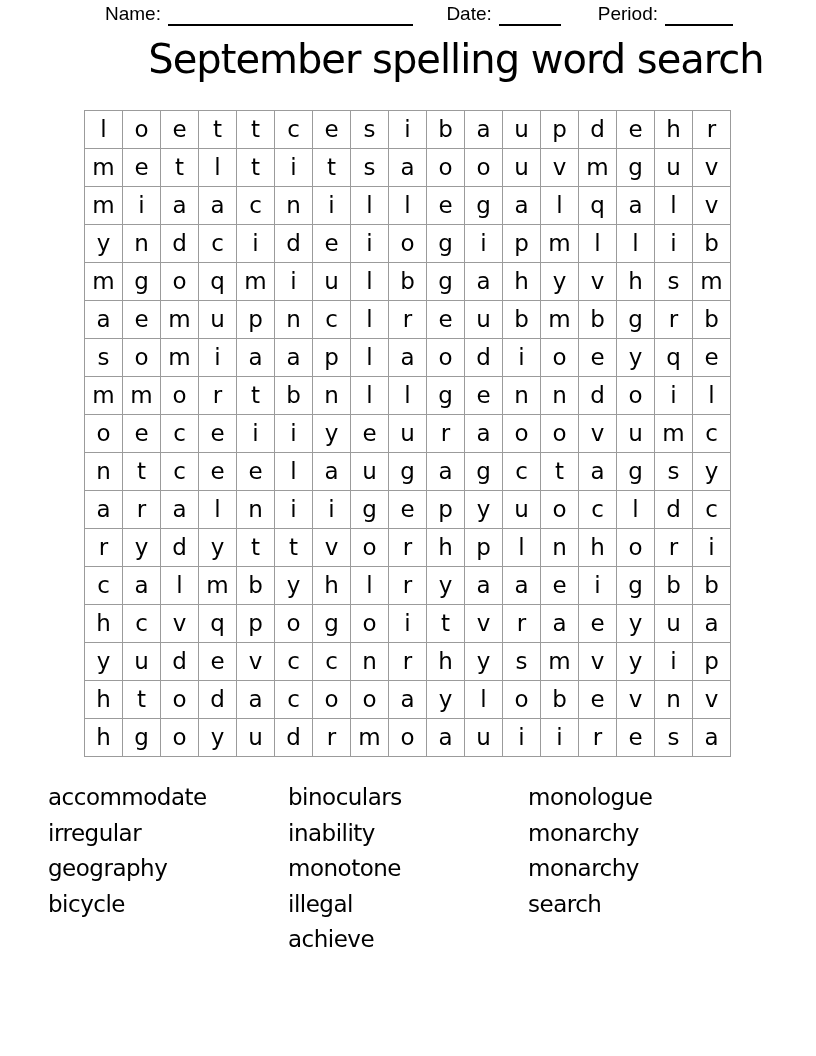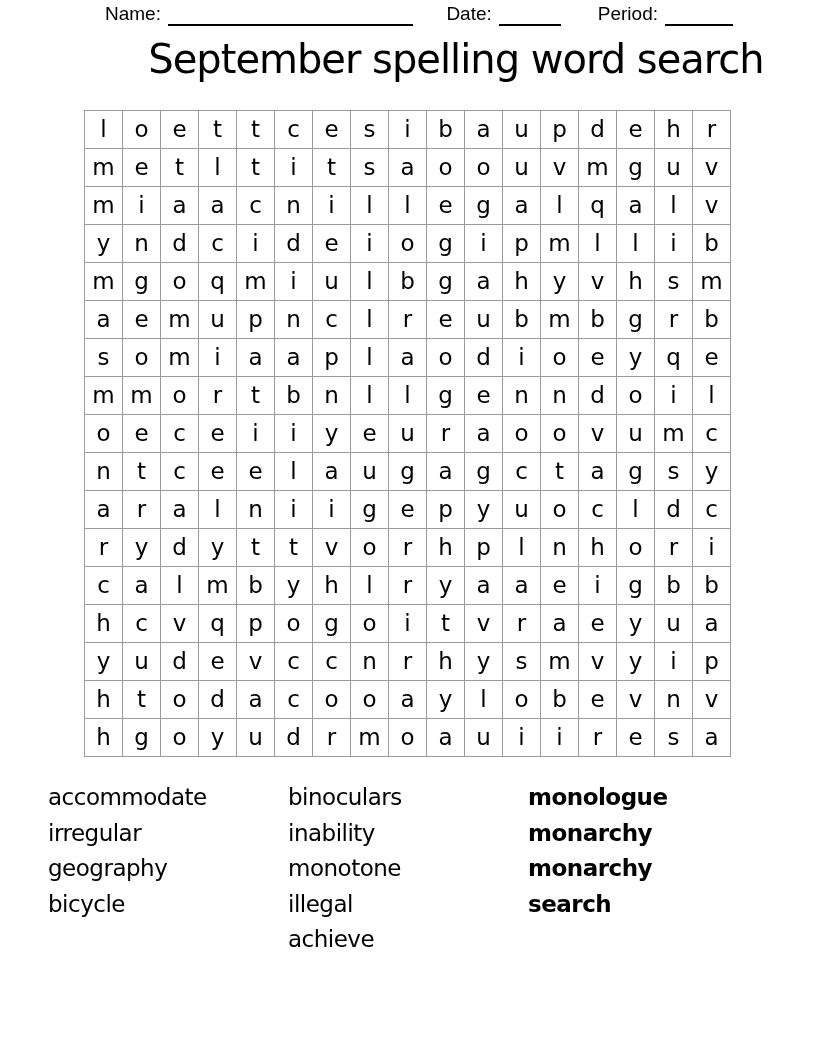--- a/index.html
+++ b/index.html
@@ -77,21 +77,21 @@
   }
 
   
   .word-list {
     position: absolute;
     left: 48px;
     top: 780px;
     display: flex;
   }
   .word-col { width: 240px; }
-  .word-col:last-child { width: auto; font-weight: bold; }
+  .word-col:last-child { width: auto; }
   .word {
     font-size: 23px;
     line-height: 35.5px;
     letter-spacing: -0.5px;
   }
 </style>
 </head>
 <body>
 
 <div class="header">

